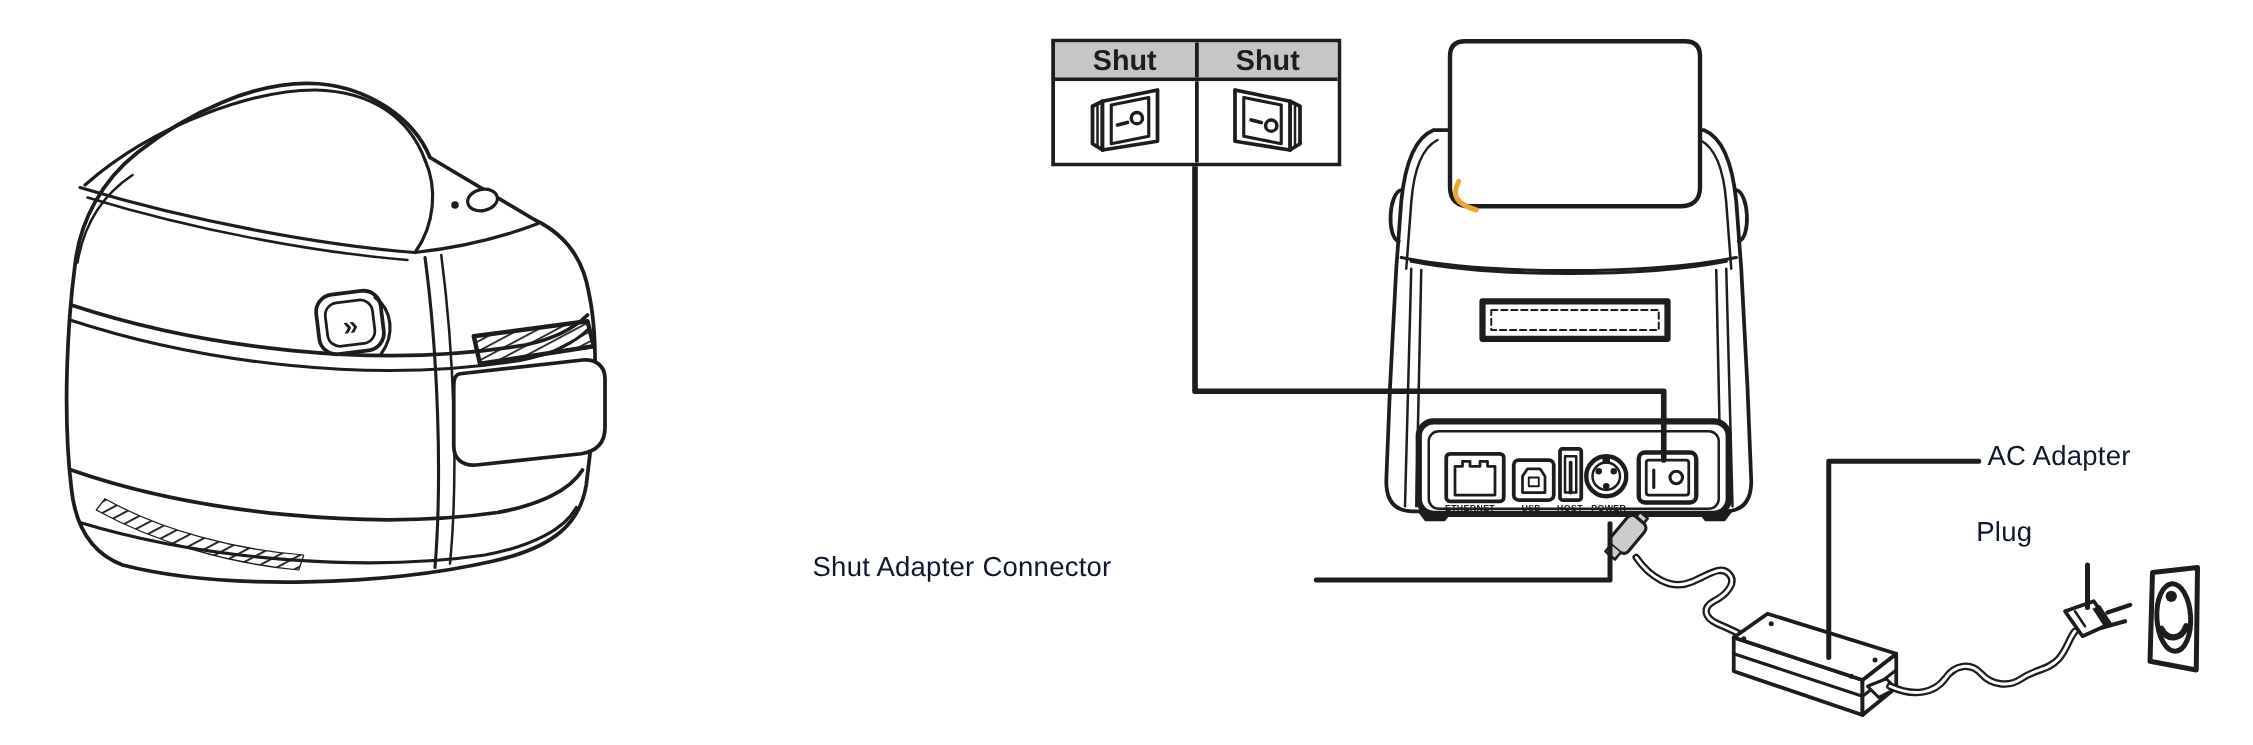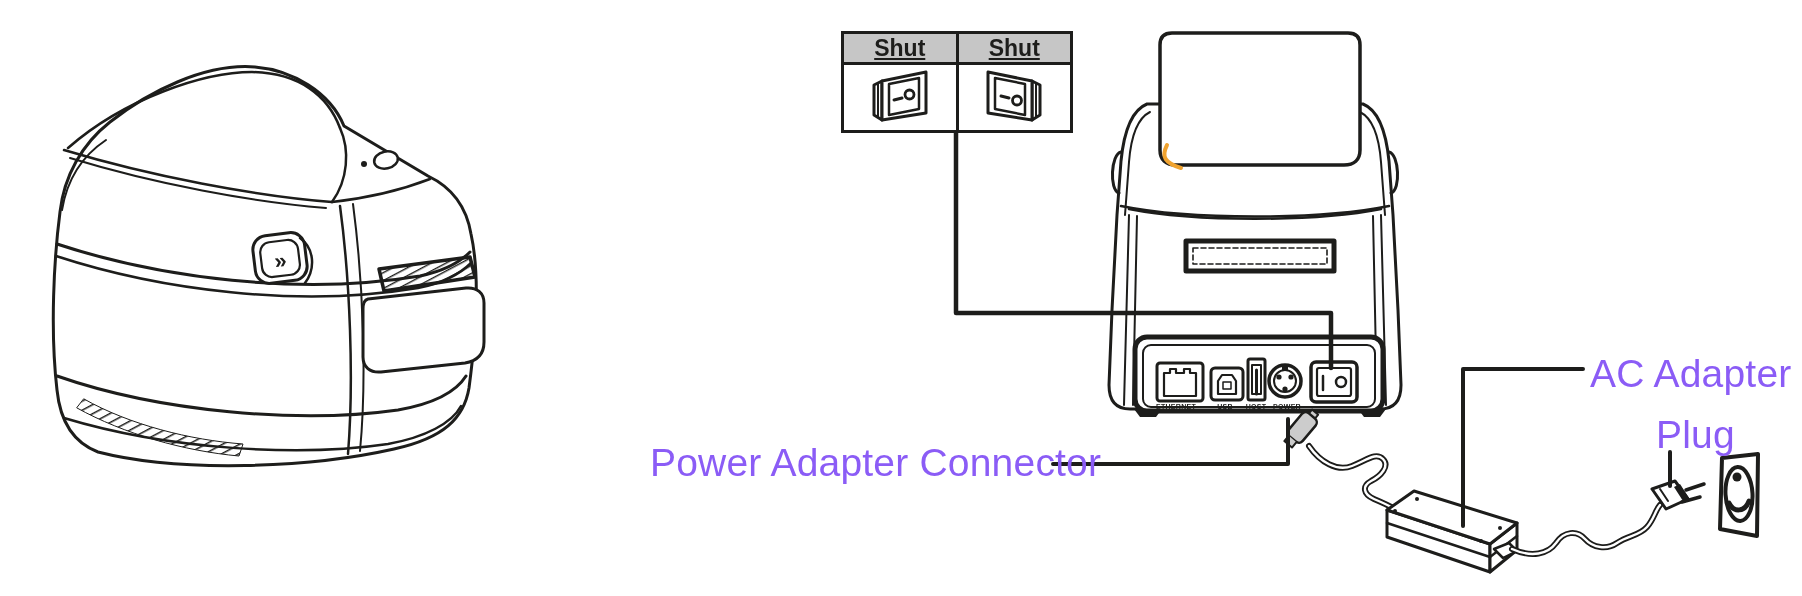--- a/index.html
+++ b/index.html
@@ -3,30 +3,30 @@
 <meta charset="utf-8">
 <style>
   html,body{margin:0;padding:0;background:#fff;}
   .canvas{position:relative;width:1802px;height:596px;background:#fff;overflow:hidden;
           font-family:"Liberation Sans",sans-serif;color:#1d1d1b;}
   .art{position:absolute;left:0;top:0;width:1802px;height:596px;}
   
   .switch-table{position:absolute;left:841px;top:31px;width:226px;border:3px solid #1d1d1b;background:#fff;}
   .switch-table .hdr{display:flex;height:28px;background:#c6c6c6;border-bottom:3px solid #1d1d1b;}
   .switch-table .hdr .cell{flex:1;display:flex;align-items:center;justify-content:center;
-      font-weight:700;font-size:23px;color:#1d1d1b;text-decoration:underline;}
+      font-weight:700;font-size:23px;color:#1d1d1b;}
   .switch-table .hdr .cell:first-child{border-right:3px solid #1d1d1b;}
   .switch-table .tbody{display:flex;height:65px;background:#fff;}
   .switch-table .tbody .cell{flex:1;display:flex;align-items:center;justify-content:center;}
   .switch-table .tbody .cell:first-child{border-right:3px solid #1d1d1b;}
   
-  .lbl{position:absolute;font-size:39px;font-weight:400;color:#8b5cf6;white-space:nowrap;letter-spacing:0.2px;}
+  .lbl{position:absolute;font-size:22px;font-weight:400;color:#0f172a;white-space:nowrap;letter-spacing:0.2px;}
   #lbl-pac{left:650px;top:441px;}
   #lbl-ac{left:1590px;top:352px;}
-  #lbl-plug{left:1656px;top:413px;}
+  #lbl-plug{left:1581px;top:413px;}
 </style>
 </head>
 <body>
 
 <div class="canvas">
 
   <svg class="art" viewBox="0 0 1802 596" fill="none" stroke="#1d1d1b" stroke-linecap="round" stroke-linejoin="round">
     <defs>
       <pattern id="hatchSlot" width="7" height="7" patternUnits="userSpaceOnUse" patternTransform="rotate(62)">
         <line x1="0" y1="0" x2="0" y2="7" stroke="#1d1d1b" stroke-width="2.8"></line>
@@ -202,16 +202,16 @@
           <line x1="56" y1="14" x2="56" y2="48" stroke-width="2"></line>
           <polygon points="52,12 8,3 8,44 52,51" fill="#fff" stroke-width="3"></polygon>
           <polygon points="45,15 15,9 15,40 45,46" fill="#fff" stroke-width="2.5"></polygon>
           <line x1="21" y1="27" x2="29" y2="29" stroke-width="3"></line>
           <circle cx="37" cy="31.5" r="4.5" stroke-width="2.8"></circle>
         </svg>
       </div>
     </div>
   </div>
 
-  <div class="lbl" id="lbl-pac">Power Adapter Connector</div>
+  <div class="lbl" id="lbl-pac">Shut Adapter Connector</div>
   <div class="lbl" id="lbl-ac">AC Adapter</div>
   <div class="lbl" id="lbl-plug">Plug</div>
 </div>
 
 </body></html>

